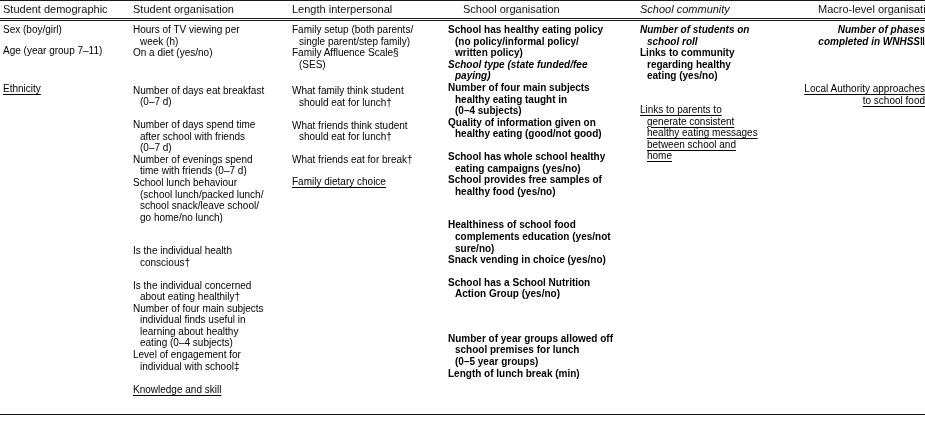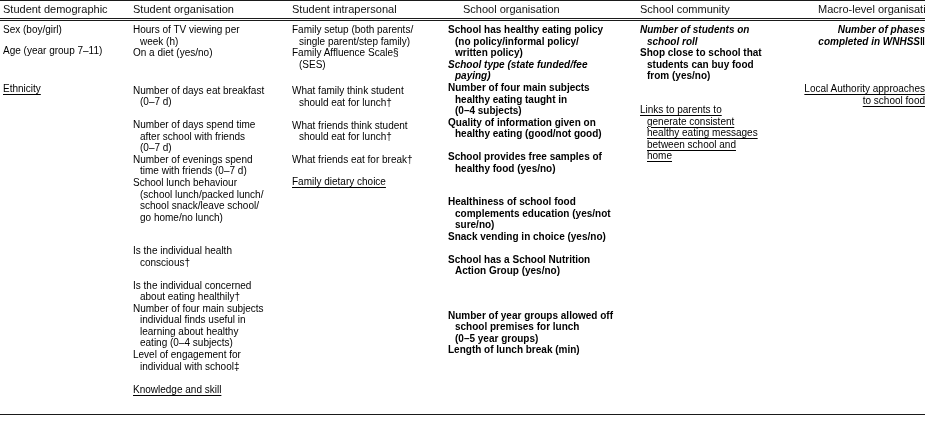--- a/index.html
+++ b/index.html
@@ -73,23 +73,23 @@
 <div id="page">
 
   <div class="rule rule-top"></div>
   <div class="rule rule-head-a"></div>
   <div class="rule rule-head-b"></div>
   <div class="rule rule-bottom"></div>
 
   <div class="head-row" id="head-row">
       <div class="col-head" style="left: 3px;">Student demographic</div>
       <div class="col-head" style="left: 133px;">Student organisation</div>
-      <div class="col-head" style="left: 292px;">Student intrapersonal</div>
+      <div class="col-head" style="left: 292px;">Length interpersonal</div>
       <div class="col-head" style="left: 463px;">School organisation</div>
-      <div class="col-head" style="left: 640px;">School community</div>
+      <div class="col-head" style="left: 640px; font-style: italic;">School community</div>
       <div class="col-head" style="left: 790px; padding-left: 28px;">Macro-level organisation</div>
     </div>
 
   <div id="body-cols">
       <div class="col" style="left: 3px; width: 128px;">
         <div class="item">Sex (boy/girl)</div>
         <div style="height: 9px;"></div>
         <div class="item">Age (year group 7–11)</div>
         <div style="height: 27px;"></div>
         <div class="item ul">Ethnicity</div>
@@ -123,33 +123,34 @@
         <div class="item">What friends eat for break†</div>
         <div style="height: 11px;"></div>
         <div class="item ul">Family dietary choice</div>
       </div>
       <div class="col" style="left: 448px; width: 190px;">
         <div class="item bold">School has healthy eating policy<br>(no policy/informal policy/<br>written policy)</div>
         <div class="item bolditalic">School type (state funded/fee<br>paying)</div>
         <div class="item bold">Number of four main subjects<br>healthy eating taught in<br>(0–4 subjects)</div>
         <div class="item bold">Quality of information given on<br>healthy eating (good/not good)</div>
         <div style="height: 11px;"></div>
+        <div class="item bold">School has whole school healthy<br>eating campaigns (yes/no)</div>
         <div class="item bold">School provides free samples of<br>healthy food (yes/no)</div>
         <div style="height: 22px;"></div>
         <div class="item bold">Healthiness of school food<br>complements education (yes/not<br>sure/no)</div>
         <div class="item bold">Snack vending in choice (yes/no)</div>
         <div style="height: 11px;"></div>
         <div class="item bold">School has a School Nutrition<br>Action Group (yes/no)</div>
         <div style="height: 33px;"></div>
         <div class="item bold">Number of year groups allowed off<br>school premises for lunch<br>(0–5 year groups)</div>
         <div class="item bold">Length of lunch break (min)</div>
       </div>
       <div class="col" style="left: 640px; width: 145px;">
         <div class="item bolditalic">Number of students on<br>school roll</div>
-        <div class="item bold">Shop close to school that<br>students can buy food<br>from (yes/no)</div>
+        <div class="item bold">Links to community<br>regarding healthy<br>eating (yes/no)</div>
         <div style="height: 22px;"></div>
         <div class="item ul">Links to parents to<br>generate consistent<br>healthy eating messages<br>between school and<br>home</div>
       </div>
       <div class="col" style="left: 790px; width: 135px; text-align: right;">
         <div class="item bolditalic">Number of phases<br>completed in WNHSS‖</div>
         <div style="height: 36px;"></div>
         <div class="item ul">Local Authority approaches<br>to school food</div>
       </div>
     </div>
 

